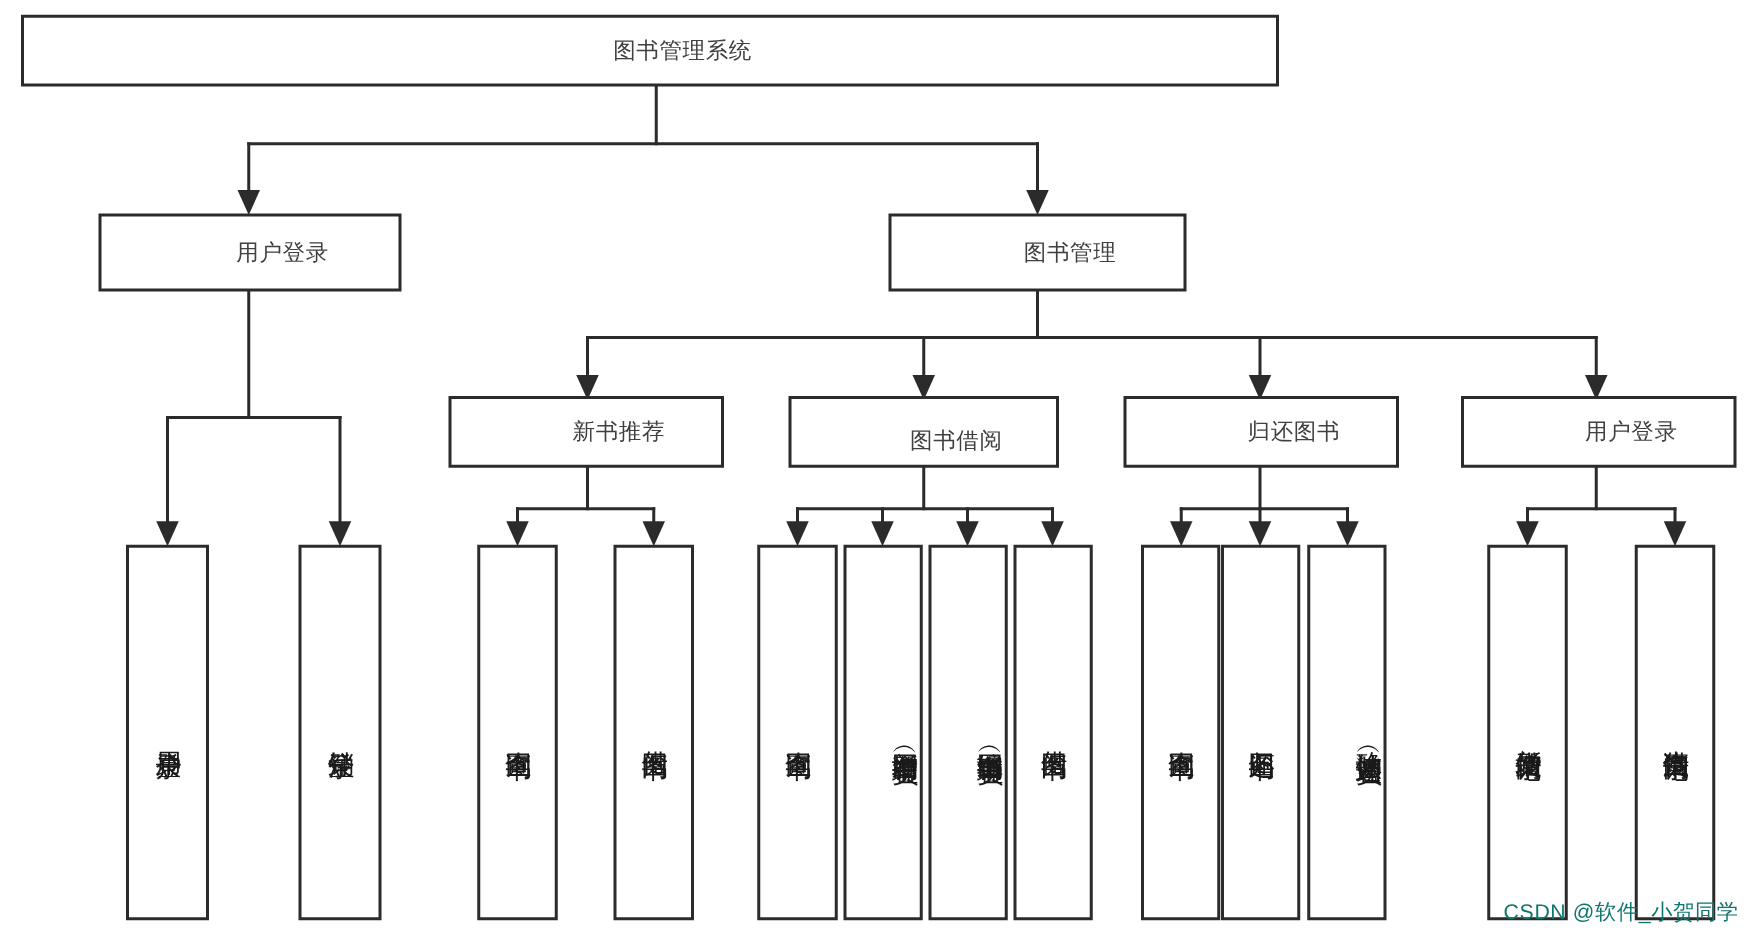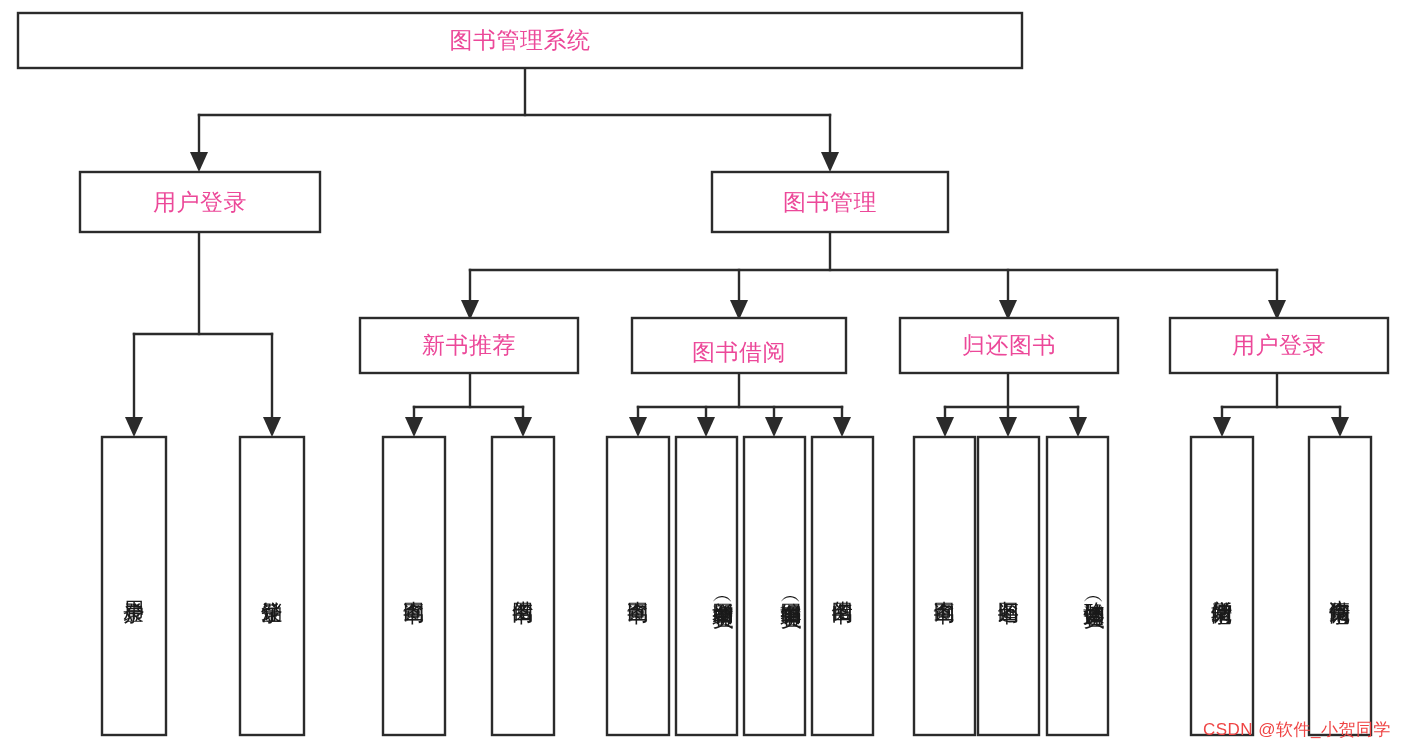--- a/index.html
+++ b/index.html
@@ -37,25 +37,26 @@
   }
   .arrow-head {
     fill: #2b2b2b;
     stroke: none;
   }
   .node-label-h {
     position: absolute;
     display: flex;
     align-items: center;
     justify-content: center;
-    color: #ec4899;
-    font-size: 23px;
+    color: #404040;
+    font-size: 18px;
     line-height: 1.15;
     white-space: nowrap;
     letter-spacing: 0.5px;
+    padding-left: 26px;
   }
   .node-label-v {
     position: absolute;
     display: flex;
     align-items: center;
     justify-content: center;
     color: #1a1a1a;
     font-size: 21px;
     line-height: 1.32;
     writing-mode: vertical-rl;
@@ -63,21 +64,21 @@
     letter-spacing: 1px;
     text-align: center;
   }
   .node-label-v.align-top {
     align-items: flex-start;
     padding-top: 6px;
     box-sizing: border-box;
   }
   .watermark {
     position: absolute;
-    color: #ef4444;
+    color: #0f766e;
     font-size: 17px;
     white-space: nowrap;
     letter-spacing: 0.5px;
     right: 14px;
     bottom: 6px;
     margin-top: 17px;
   }
 </style>
 </head>
 <body>

